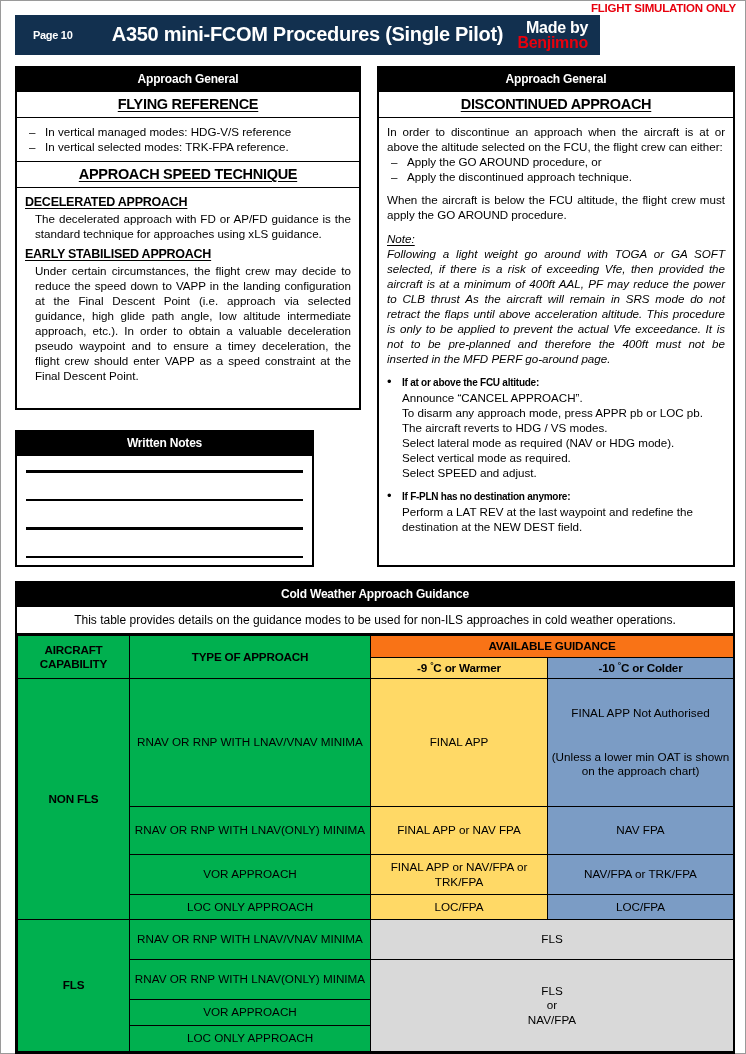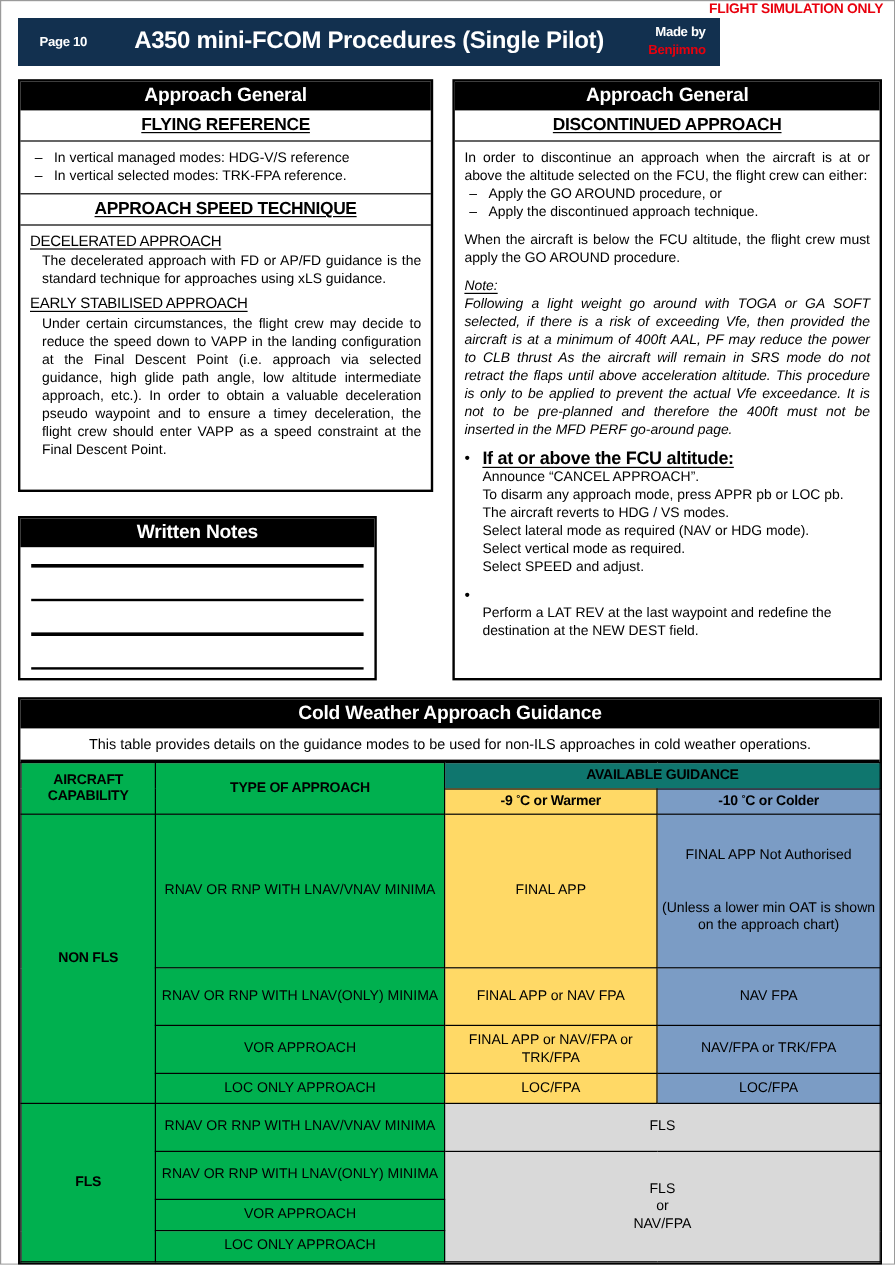--- a/index.html
+++ b/index.html
@@ -33,87 +33,87 @@
     position: absolute; left: 18px; top: 14px;
     font-size: 11px; font-weight: bold; letter-spacing: -0.3px;
   }
   .titlebar .main-title {
     position: absolute; left: 0; right: 0; top: 8px;
     text-align: center;
     font-size: 20px; font-weight: bold; letter-spacing: -0.3px;
   }
   .titlebar .madeby {
     position: absolute; right: 12px; top: 5px;
-    text-align: right; font-size: 11px; font-weight: bold;
+    text-align: right; font-size: 16px; font-weight: bold;
     line-height: 15px; letter-spacing: -0.3px;
   }
   .titlebar .madeby .author { color: #e8000d; }
 
   
   .card { position: absolute; border: 2px solid #000; background: #fff; }
   .card-head {
     background: #000; color: #fff; text-align: center;
-    font-size: 16px; font-weight: bold; letter-spacing: -0.2px;
+    font-size: 12px; font-weight: bold; letter-spacing: -0.2px;
     padding: 4px 0 5px; line-height: 15px;
   }
   .sub-head {
     text-align: center; font-weight: bold; font-size: 14.5px;
     letter-spacing: -0.3px;
     padding: 4px 0 5px;
     border-bottom: 1.5px solid #000;
   }
   .sub-head span { text-decoration: underline; text-underline-offset: 2px; }
   .body-block { padding: 6px 8px 7px 8px; font-size: 11.6px; line-height: 15px; }
   .body-block.bb-bottom { border-bottom: 1.5px solid #000; }
   .para { text-align: justify; }
   .dash-list { list-style: none; }
   .dash-list li { display: flex; gap: 7px; padding-left: 4px; }
   .dash-list li .d { width: 9px; flex: none; }
   .inline-head {
-    font-weight: normal; font-size: 12.5px; letter-spacing: -0.25px;
+    font-weight: bold; font-size: 12.5px; letter-spacing: -0.25px;
     text-decoration: underline; text-underline-offset: 2px;
     display: inline-block; margin: 0 0 1px 0;
   }
   .indent { padding-left: 10px; text-align: justify; }
 
   
   #card-left { left: 14px; top: 65px; width: 346px; height: 344px; }
   #card-notes { left: 14px; top: 429px; width: 299px; height: 137px; }
   .notes-body { padding: 14px 9px 0 9px; }
   .note-line { height: 2.5px; background: #000; margin-bottom: 26px; }
   .note-line:last-child { margin-bottom: 0; }
 
   
   #card-right { left: 376px; top: 65px; width: 358px; height: 501px; }
   .note-ital { font-style: italic; text-align: justify; }
   .note-label { font-style: italic; text-decoration: underline;
                 text-underline-offset: 2px; display: inline-block; }
   .bullet-row { display: flex; gap: 7px; margin-top: 9px; }
   .bullet-row .bl { font-size: 13px; line-height: 14px; flex: none; width: 8px; }
   .bullet-head {
-    font-weight: bold; font-size: 15px; letter-spacing: -0.25px;
-    text-decoration: underline; text-underline-offset: 2px;
+    font-weight: bold; font-size: 10px; letter-spacing: -0.25px;
+    text-underline-offset: 2px;
   }
   .bullet-body { padding-left: 15px; }
 
   
   #cwt { left: 14px; top: 580px; width: 720px; }
   #cwt .cap {
     text-align: center; font-size: 12px; padding: 6px 0 6px;
     border-bottom: 2px solid #000;
   }
   table.grid { width: 100%; border-collapse: collapse; table-layout: fixed; }
   table.grid td {
     border: 1.3px solid #000; text-align: center; vertical-align: middle;
     font-size: 11.7px; line-height: 14.5px; padding: 3px 3px;
   }
   .c-green { background: #00b04f; }
   .c-yellow { background: #ffd966; }
   .c-blue { background: #7b9cc5; }
-  .c-peach { background: #0f766e; }
+  .c-peach { background: #f97316; }
   .c-gray { background: #d9d9d9; }
   .hdr-cell { font-weight: bold; font-size: 12.3px; letter-spacing: -0.2px; }
   .cap-cell { font-weight: bold; font-size: 12.3px; letter-spacing: -0.2px; }
   .deg { font-size: 8.5px; vertical-align: top; line-height: 1; }
 </style>
 </head>
 <body>
 
 <div class="page">
 
@@ -205,20 +205,21 @@
         <div>Announce “CANCEL APPROACH”.</div>
         <div>To disarm any approach mode, press APPR pb or LOC pb.</div>
         <div>The aircraft reverts to HDG / VS modes.</div>
         <div>Select lateral mode as required (NAV or HDG mode).</div>
         <div>Select vertical mode as required.</div>
         <div>Select SPEED and adjust.</div>
       </div>
 
       <div class="bullet-row">
         <span class="bl">•</span>
+        <span class="bullet-head">If F-PLN has no destination anymore:</span>
       </div>
       <div class="bullet-body">Perform a LAT REV at the last waypoint and redefine the destination at the NEW DEST field.</div>
     </div>
   </div>
 
   <div class="card" id="cwt">
     <div class="card-head">Cold Weather Approach Guidance</div>
     <div class="cap">This table provides details on the guidance modes to be used for non-ILS approaches in cold weather operations.</div>
 
     <table class="grid">

